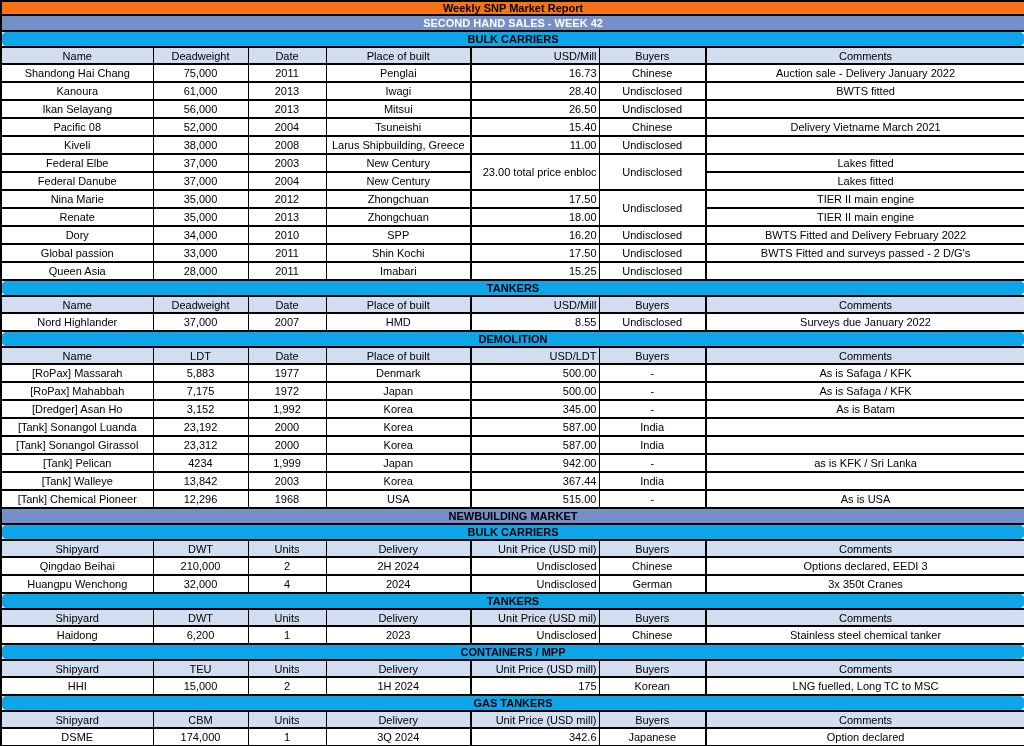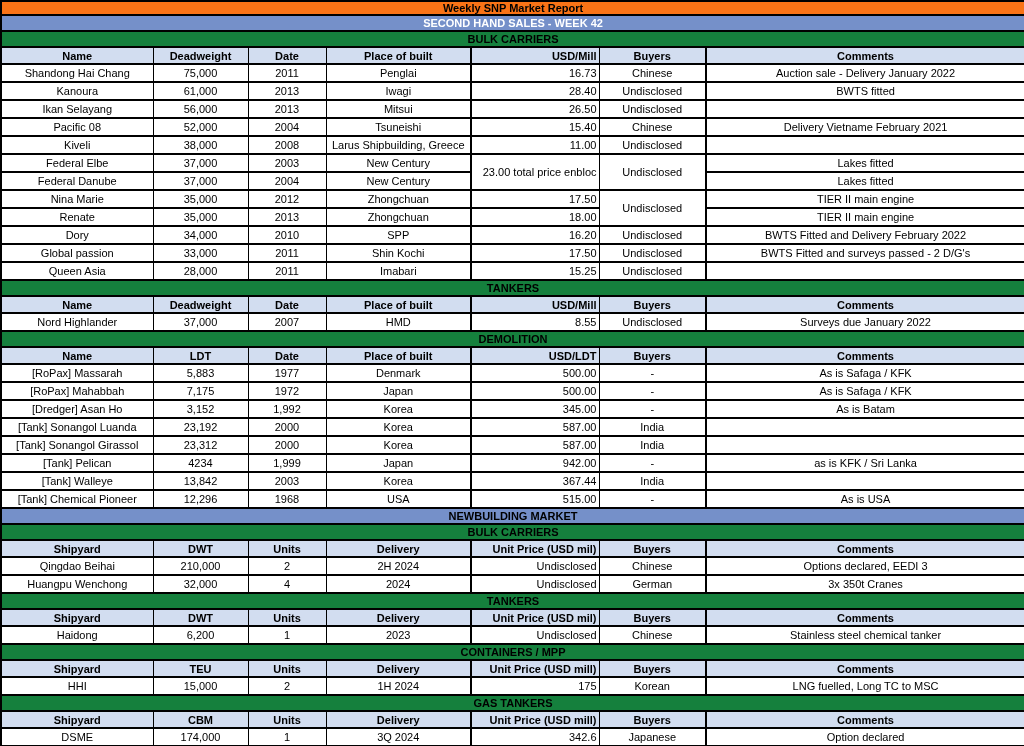--- a/index.html
+++ b/index.html
@@ -13,22 +13,22 @@
     vertical-align:middle;
     padding:0 2px;
     font-size:11px;
     color:#000;
     overflow:hidden;
     white-space:nowrap;
   }
   td.title{height:12px;font-weight:bold;background:#f97316;border-width:2px;}
   td.band{height:14px;font-weight:bold;border-width:2px;}
   td.band-dark{background:#7590c9;}
-  td.band-light{background:#15803d;}
-  td.hdr{height:15px;font-weight:bold;background:#d2ddf0;margin-left:16px;}
+  td.band-light{background:#0ea5e9;border-radius:8px;}
+  td.hdr{height:15px;font-weight:normal;background:#d2ddf0;margin-left:16px;}
   td.cell{height:16px;background:#fff;}
   td.col0{border-left-width:2px;}
   td.col4{border-left-width:2px;text-align:right;}
   td.col6{border-left-width:2px;border-right-width:2px;}
 </style>
 </head>
 <body>
 
 <table>
   <colgroup>
@@ -86,21 +86,21 @@
         <td class="cell col5">Undisclosed</td>
         <td class="cell col6"></td>
       </tr>
       <tr>
         <td class="cell col0">Pacific 08</td>
         <td class="cell col1">52,000</td>
         <td class="cell col2">2004</td>
         <td class="cell col3">Tsuneishi</td>
         <td class="cell col4">15.40</td>
         <td class="cell col5">Chinese</td>
-        <td class="cell col6">Delivery Vietname February 2021</td>
+        <td class="cell col6">Delivery Vietname March 2021</td>
       </tr>
       <tr>
         <td class="cell col0">Kiveli</td>
         <td class="cell col1">38,000</td>
         <td class="cell col2">2008</td>
         <td class="cell col3">Larus Shipbuilding, Greece</td>
         <td class="cell col4">11.00</td>
         <td class="cell col5">Undisclosed</td>
         <td class="cell col6"></td>
       </tr>

